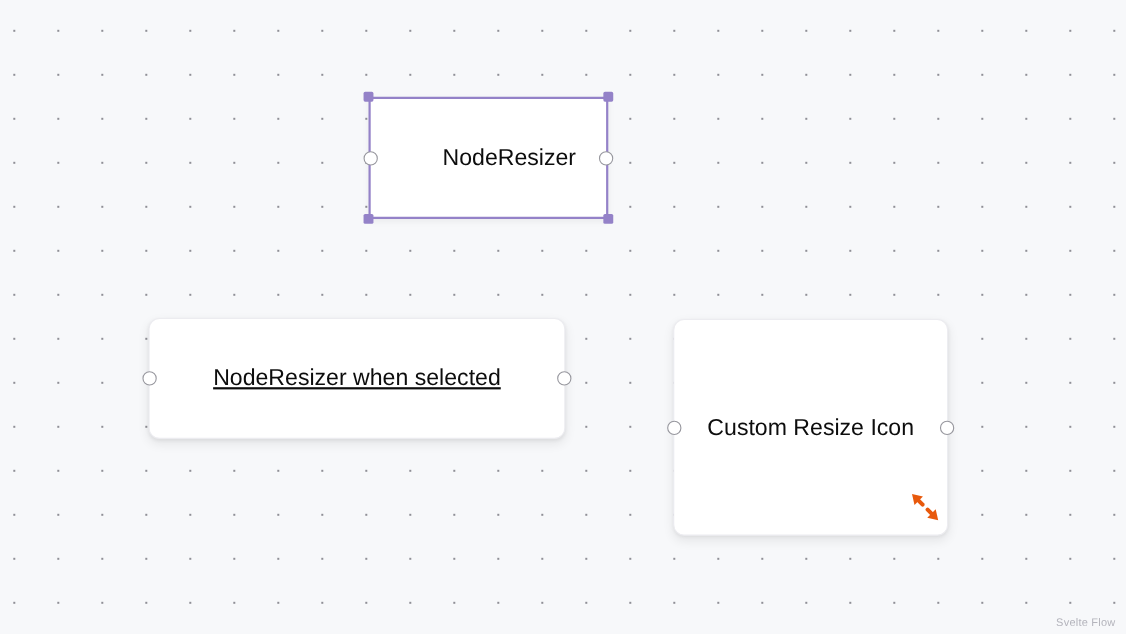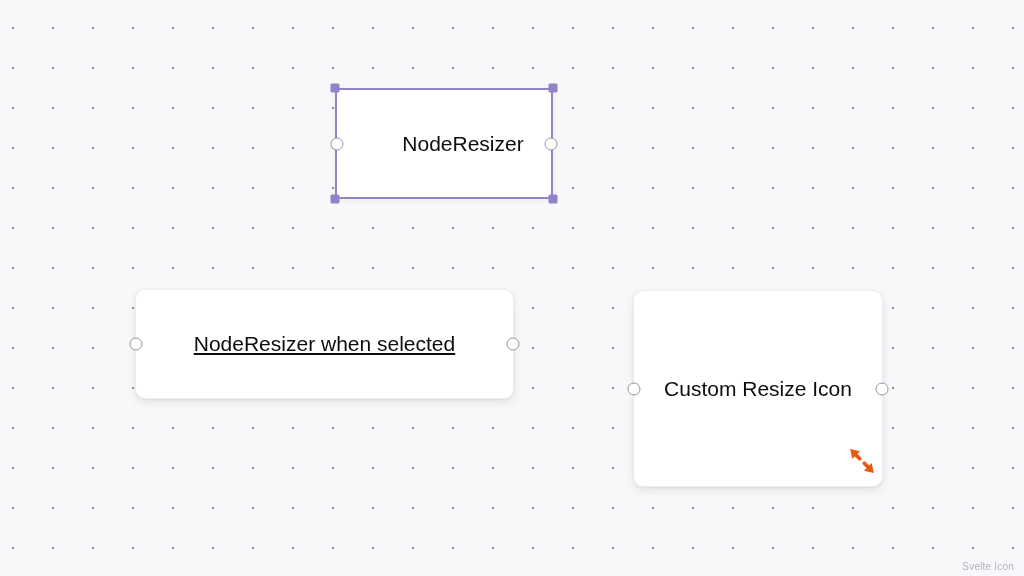--- a/index.html
+++ b/index.html
@@ -96,29 +96,29 @@
     <div class="handle right"></div>
     <span class="node-label">NodeResizer</span>
   </div>
 
   <div class="node plain" style="left:135px; top:289px; width:379px; height:110px;text-decoration:underline;">
     <div class="handle left"></div>
     <div class="handle right"></div>
     <span class="node-label">NodeResizer when selected</span>
   </div>
 
-  <div class="node plain" style="left:633px; top:290px; width:250px; height:197px;text-align:right;">
+  <div class="node plain" style="left:612px; top:290px; width:250px; height:197px;text-align:right;">
     <div class="handle left"></div>
     <div class="handle right"></div>
     <span class="node-label">Custom Resize Icon</span>
     <svg class="resize-icon" viewBox="0 0 24 24">
       <g fill="none" stroke="#e8590c" stroke-width="2.6" stroke-linecap="round">
         <line x1="7.2" y1="7.2" x2="10.4" y2="10.4"></line>
         <line x1="13.6" y1="13.6" x2="16.8" y2="16.8"></line>
       </g>
       <path d="M3.6 3.6 L10.6 5.2 L5.2 10.6 Z" fill="#e8590c"></path>
       <path d="M20.4 20.4 L13.4 18.8 L18.8 13.4 Z" fill="#e8590c"></path>
     </svg>
   </div>
 
-  <div class="attribution">Svelte Icon</div>
+  <div class="attribution">Svelte Flow</div>
 
 </div>
 
 </body></html>

